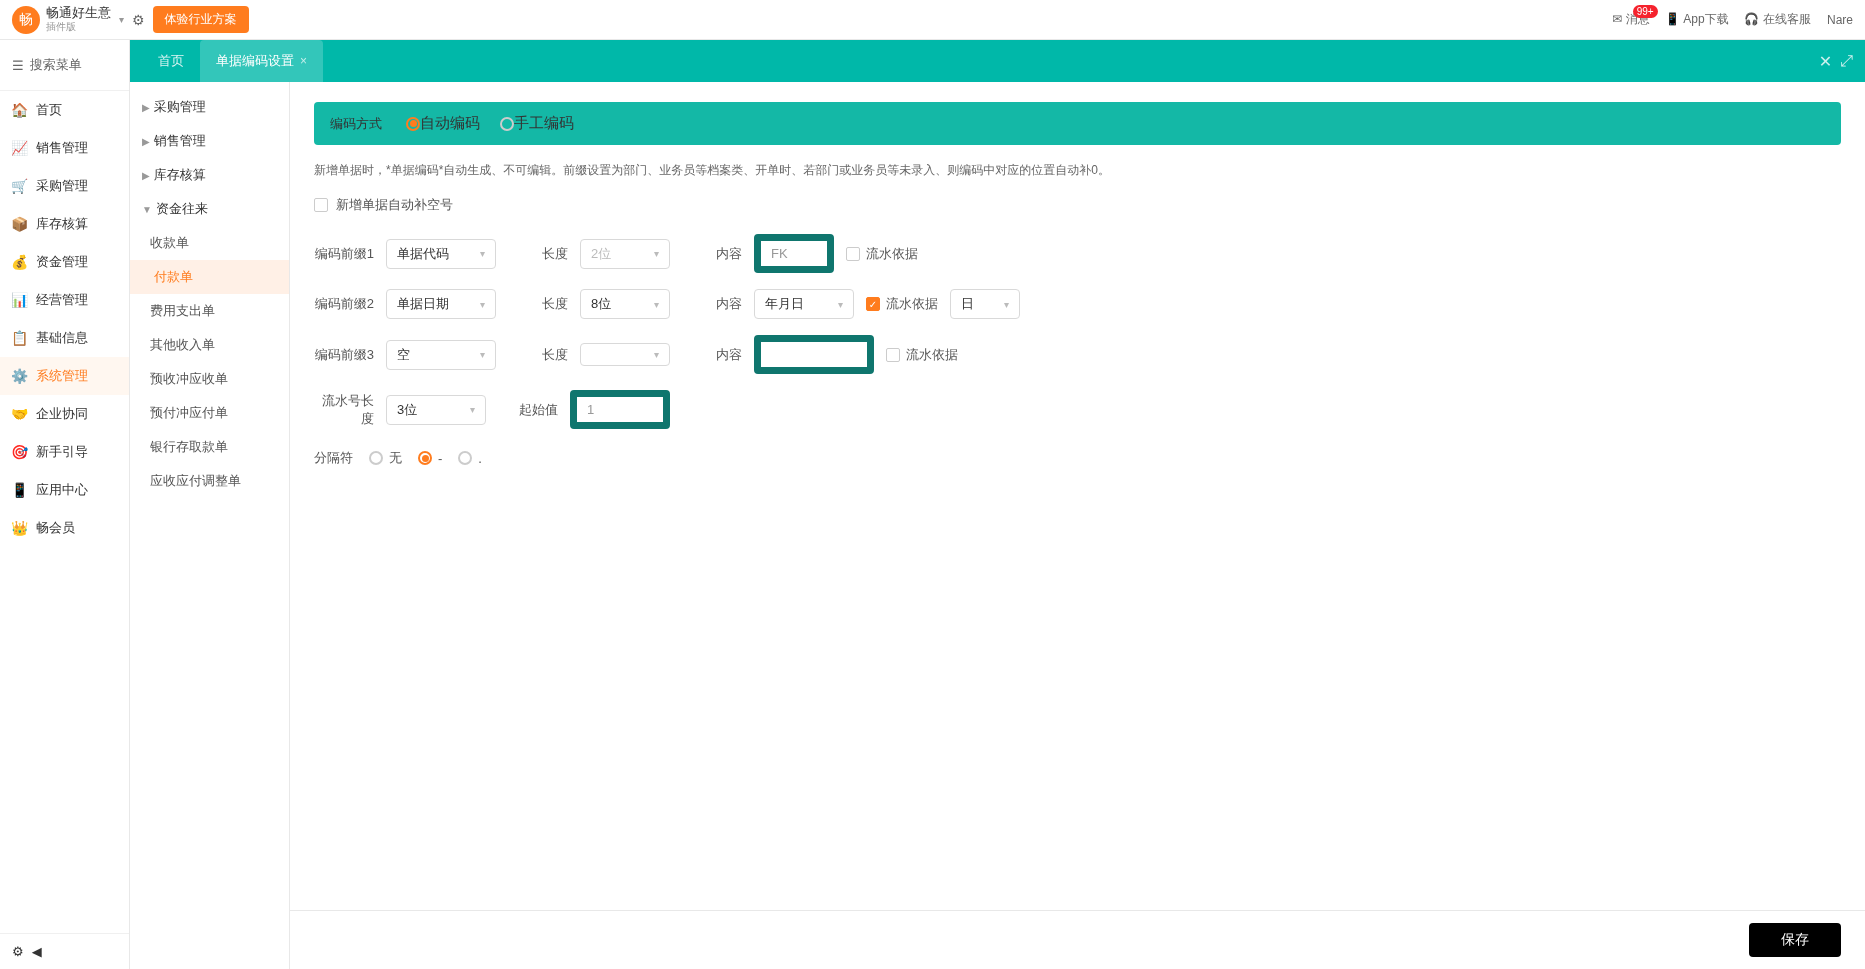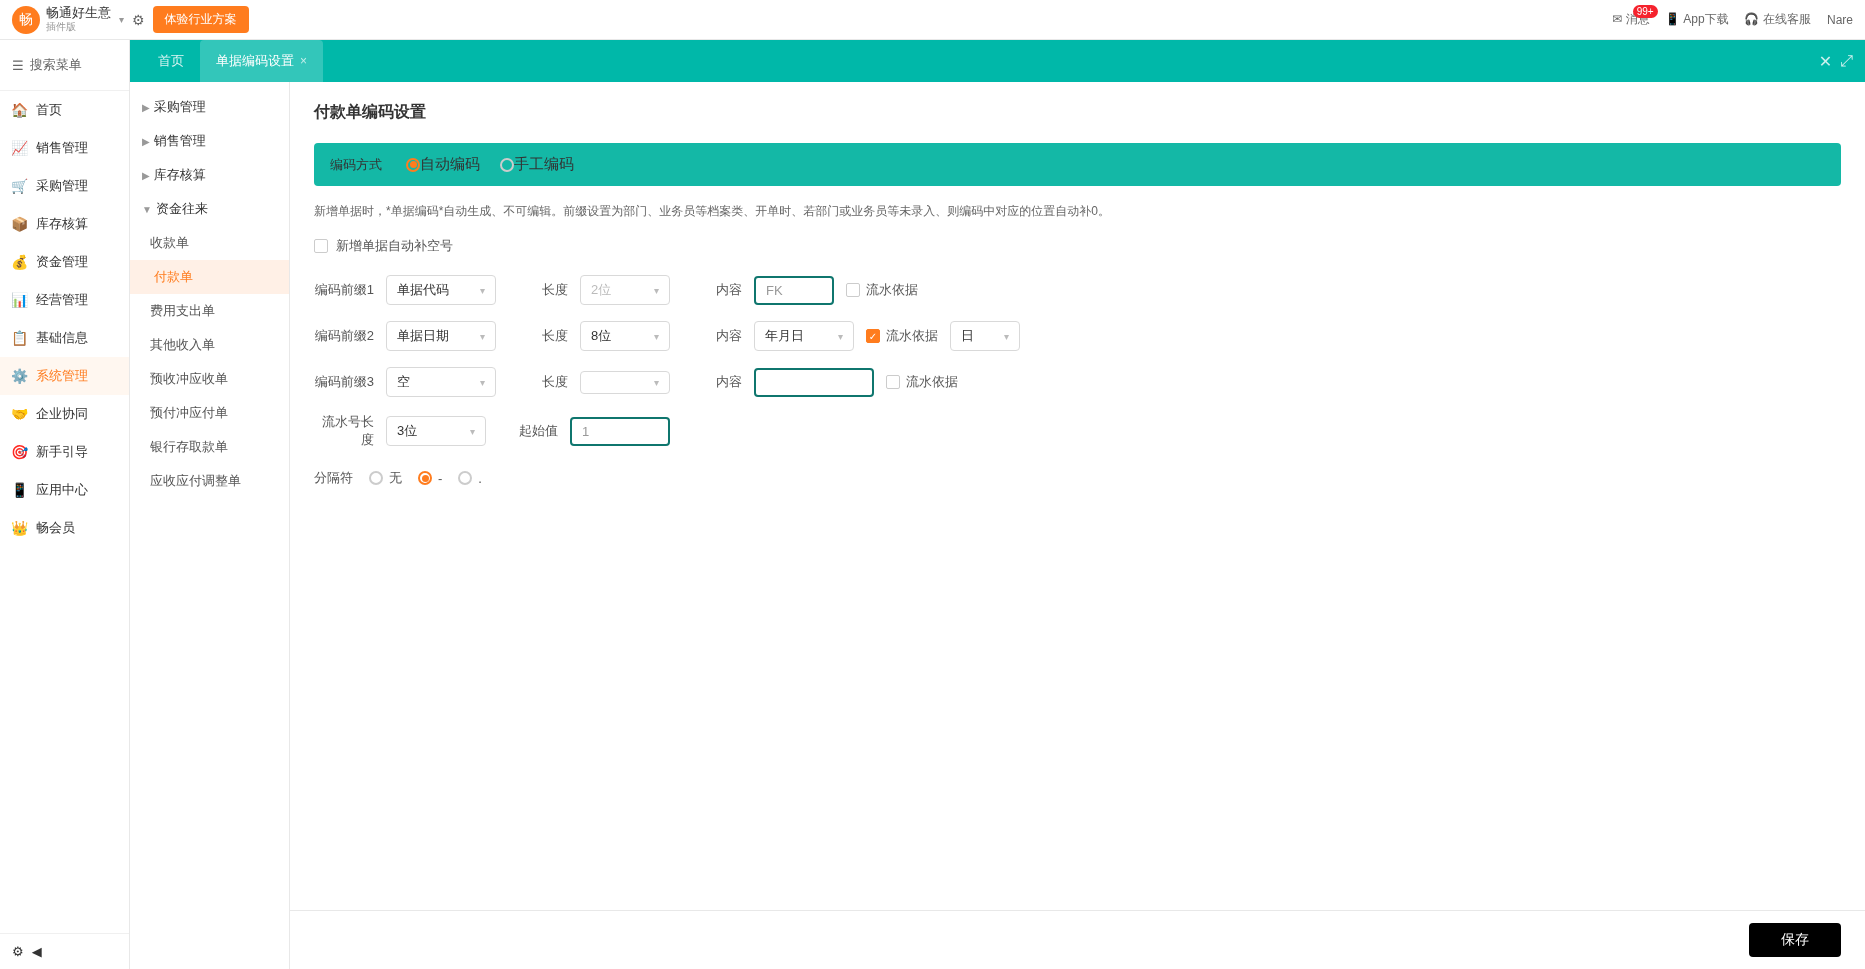--- a/index.html
+++ b/index.html
@@ -74,21 +74,21 @@
 
     
     .auto-fill-row { display: flex; align-items: center; gap: 8px; margin-bottom: 20px; font-size: 13px; color: #555; }
     .checkbox-item { width: 14px; height: 14px; border: 1.5px solid #ccc; border-radius: 2px; display: flex; align-items: center; justify-content: center; cursor: pointer; }
 
     
     .form-row { display: flex; align-items: center; gap: 12px; margin-bottom: 16px; flex-wrap: wrap; }
     .form-label { font-size: 13px; color: #555; width: 60px; text-align: right; flex-shrink: 0; }
     .form-select { display: flex; align-items: center; border: 1px solid #d9d9d9; border-radius: 4px; padding: 5px 10px; background: #fff; cursor: pointer; font-size: 13px; color: #333; gap: 6px; min-width: 100px; justify-content: space-between; }
     .form-select .arrow { color: #bbb; font-size: 10px; }
-    .form-input { border: 2px solid #0f766e; border-radius: 4px; padding: 5px 10px; background: #fff; font-size: 13px; color: #999; min-width: 80px; }
+    .form-input { border: 7px solid #0f766e; border-radius: 4px; padding: 5px 10px; background: #fff; font-size: 13px; color: #999; min-width: 80px; }
 
     
     .check-label { display: flex; align-items: center; gap: 6px; font-size: 13px; color: #555; cursor: pointer; }
 
     
     .serial-row { display: flex; align-items: center; gap: 12px; margin-bottom: 20px; }
 
     
     .separator-row { display: flex; align-items: center; gap: 16px; margin-bottom: 20px; }
     .separator-option { display: flex; align-items: center; gap: 6px; font-size: 13px; color: #555; cursor: pointer; }
@@ -265,21 +265,20 @@
             <span>银行存取款单</span>
           </div>
           <div class="sub-menu-item">
             <span>应收应付调整单</span>
           </div>
         </div>
       </div>
 
       <div style="flex:1; display:flex; flex-direction:column; overflow:hidden; background:#fff;">
         <div class="main-content">
-          <div class="page-title">付款单编码设置</div>
 
           
           <div class="encoding-method">
             <span class="encoding-label">编码方式</span>
             <div class="radio-group">
               <label class="radio-item">
                 <div class="radio-circle checked"></div>
                 <span>自动编码</span>
               </label>
               <label class="radio-item">

